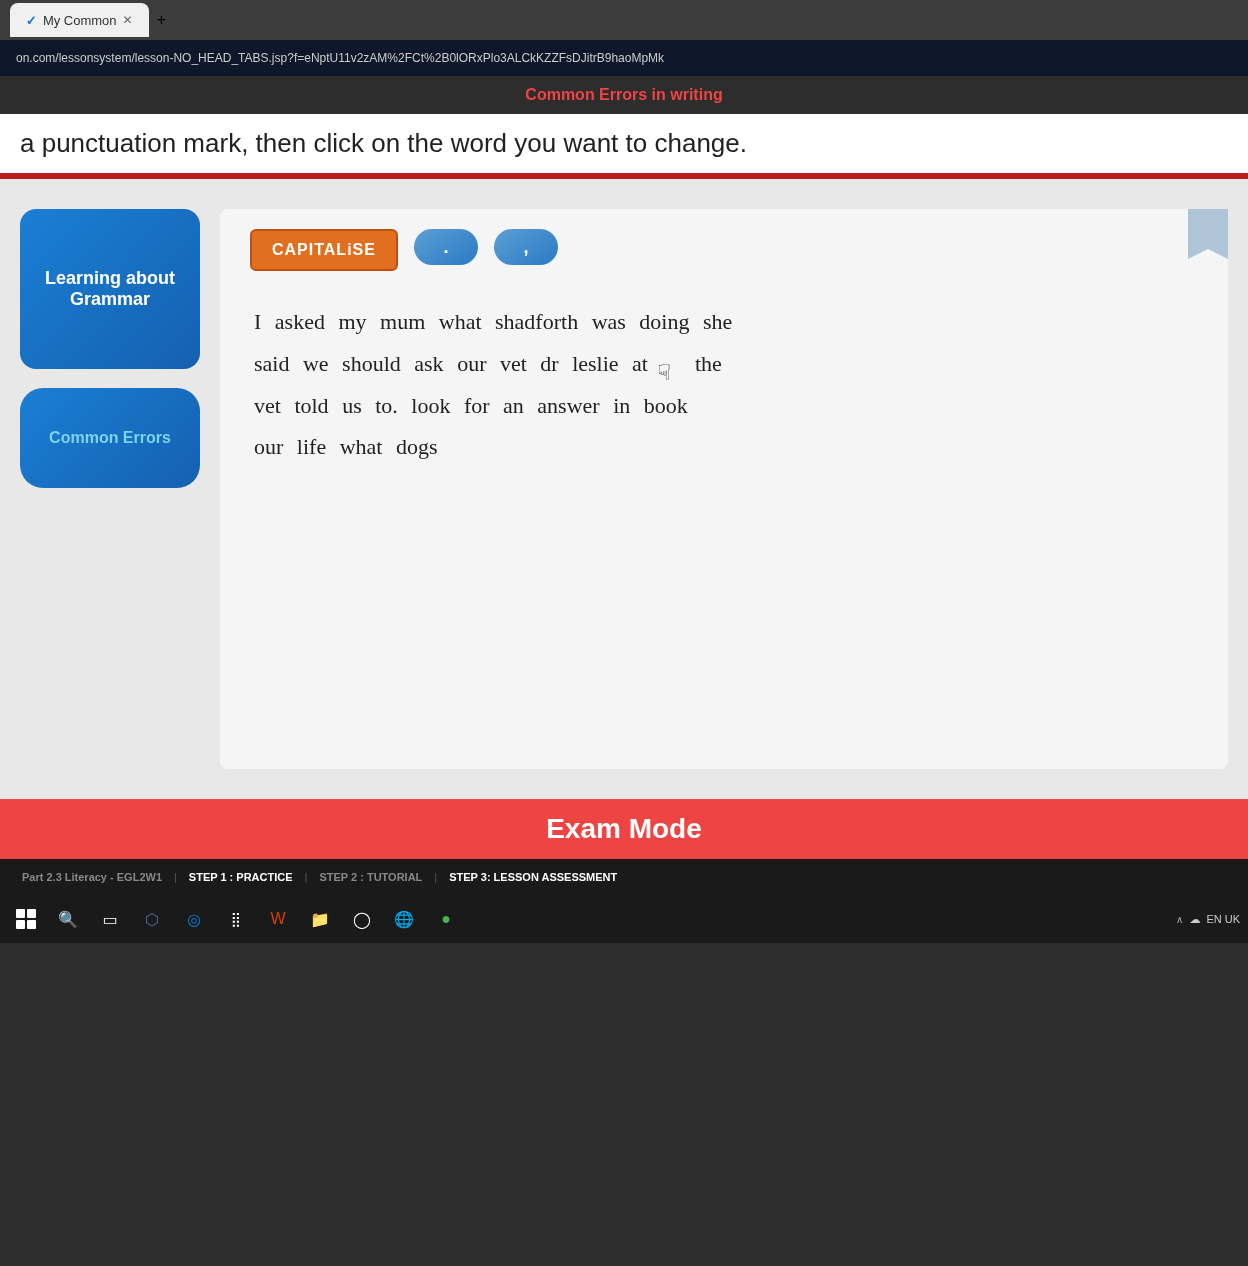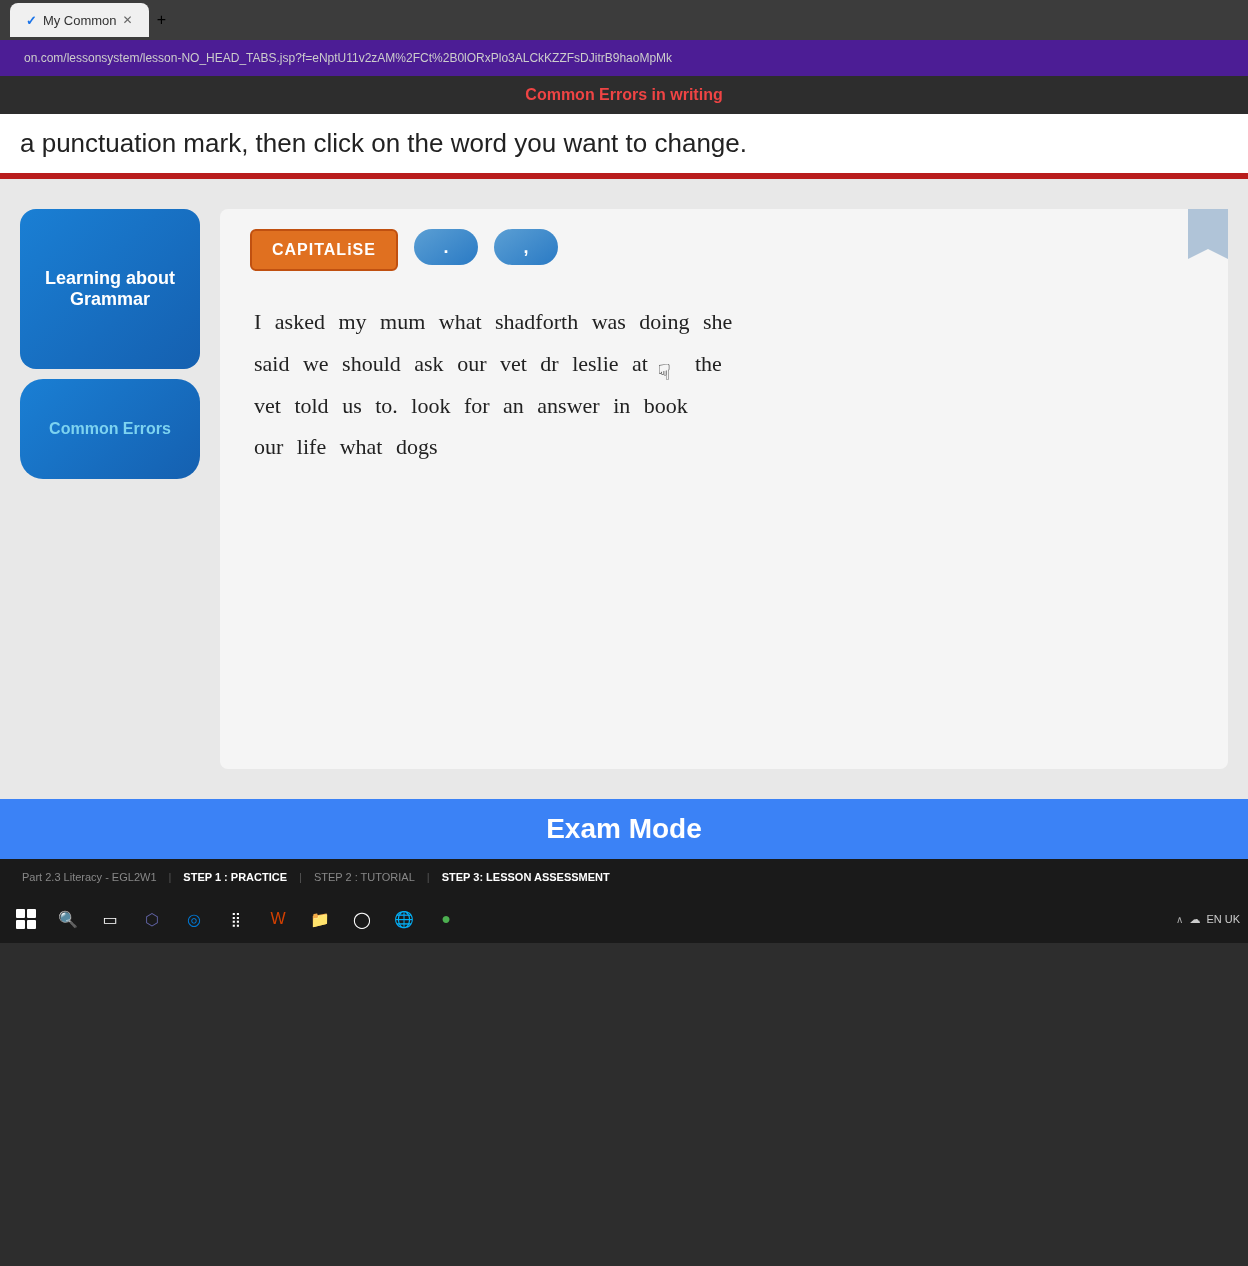--- a/index.html
+++ b/index.html
@@ -36,25 +36,25 @@
       font-weight: bold;
     }
     .tab .close-btn {
       color: #666;
       font-size: 12px;
       cursor: pointer;
     }
 
     
     .address-bar {
-      background: #4c1d95;
+      background: #0f172a;
       height: 36px;
       display: flex;
       align-items: center;
-      padding: 0 24px;
+      padding: 0 16px;
       font-size: 12px;
       color: #ccc;
       overflow: hidden;
     }
 
     
     .page-header {
       background: #2d2d2d;
       text-align: center;
       padding: 10px;
@@ -81,21 +81,21 @@
       height: 620px;
       gap: 20px;
     }
 
     
     .sidebar {
       width: 180px;
       flex-shrink: 0;
       display: flex;
       flex-direction: column;
-      gap: 10px;
+      gap: 19px;
     }
     .sidebar-top {
       background: linear-gradient(135deg, #1a7fd4, #1560b0);
       border-radius: 16px;
       padding: 20px;
       color: white;
       text-align: center;
       font-size: 18px;
       font-weight: bold;
       min-height: 160px;
@@ -167,21 +167,21 @@
       font-family: Georgia, serif;
     }
     .text-passage .word {
       cursor: pointer;
       padding: 2px 4px;
       border-radius: 3px;
     }
 
     
     .exam-mode-bar {
-      background: #3b82f6;
+      background: #ef4444;
       height: 60px;
       display: flex;
       align-items: center;
       justify-content: center;
     }
     .exam-mode-text {
       color: white;
       font-size: 28px;
       font-weight: bold;
     }
@@ -192,20 +192,21 @@
       height: 36px;
       display: flex;
       align-items: center;
       padding: 0 10px;
       gap: 0;
     }
     .step-label {
       color: #888;
       font-size: 11px;
       padding: 0 12px;
+      font-weight: bold;
     }
     .step-label.active {
       color: white;
       font-weight: bold;
     }
     .step-separator {
       color: #555;
       font-size: 11px;
     }
 

